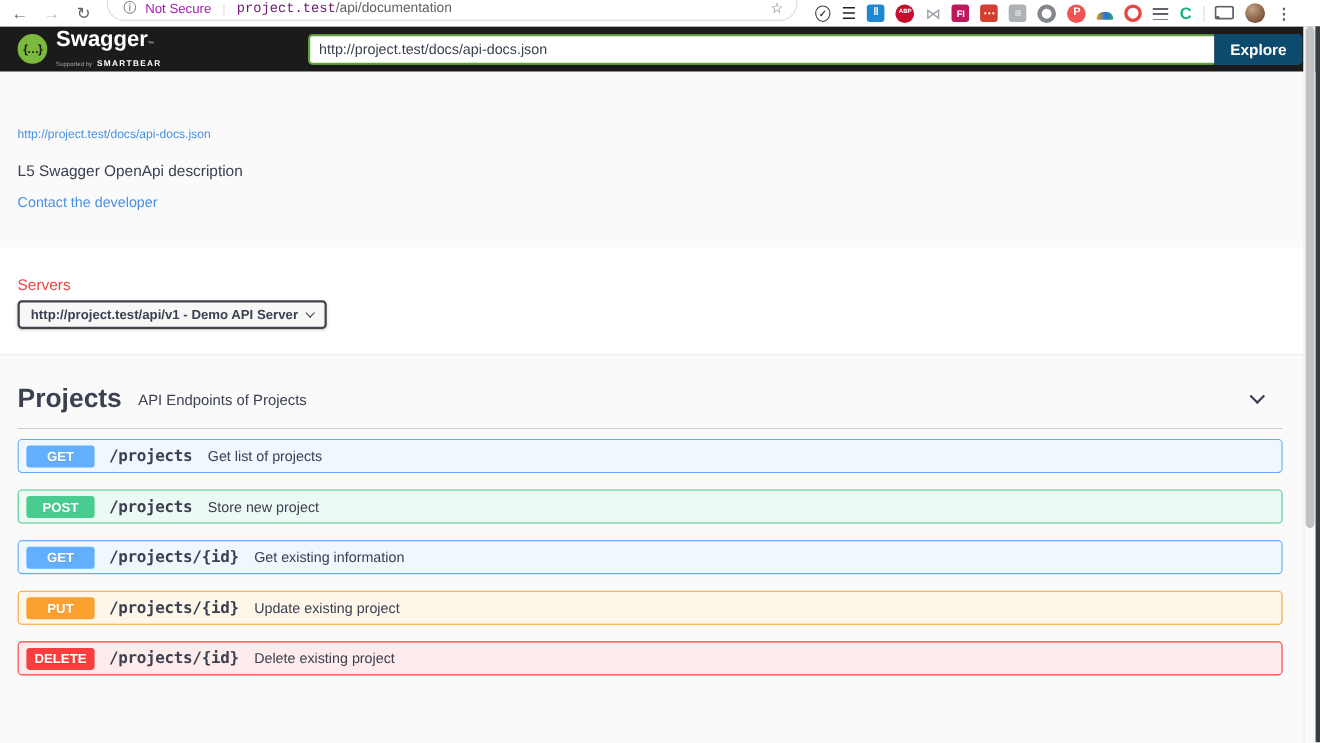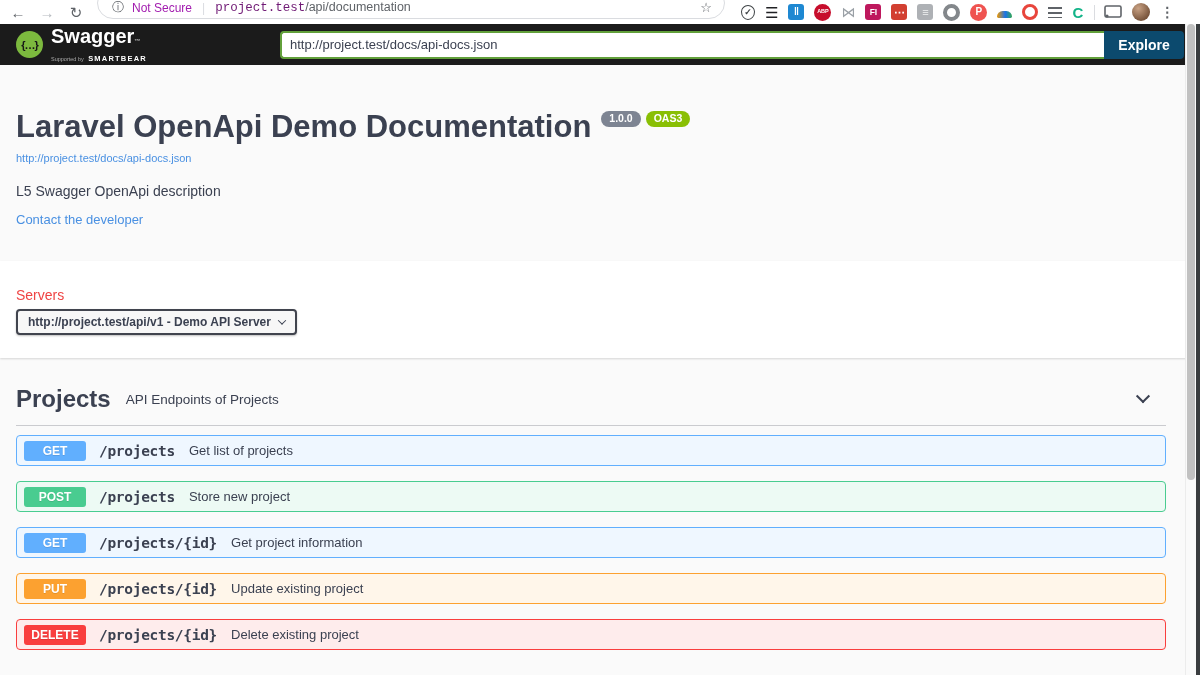--- a/index.html
+++ b/index.html
@@ -127,27 +127,20 @@
       <span class="supline"><span class="supby">Supported by</span> <span class="sb">SMARTBEAR</span></span>
     </span>
   </div>
   <form class="urlform">
     <input type="text" value="http://project.test/docs/api-docs.json" style="">
     <button type="button" class="explore">Explore</button>
   </form>
 </div>
 
 <div class="info">
-  <h1>
-    <span>Laravel OpenApi Demo Documentation</span>
-    <span class="vbadges">
-      <span class="pill ver">1.0.0</span>
-      <span class="pill oas">OAS3</span>
-    </span>
-  </h1>
   <a class="speclink" href="#">http://project.test/docs/api-docs.json</a>
   <p class="desc">L5 Swagger OpenApi description</p>
   <a class="ilink contact" href="#">Contact the developer</a>
 </div>
 
 <div class="scheme">
   <label class="srvlabel">Servers</label>
   <div class="select">
     <span class="val">http://project.test/api/v1 - Demo API Server</span>
     <span class="chev-sm"></span>
@@ -169,21 +162,21 @@
       <span class="opsum">Get list of projects</span>
     </div>
     <div class="op op-post">
       <span class="badge">POST</span>
       <span class="oppath">/projects</span>
       <span class="opsum">Store new project</span>
     </div>
     <div class="op op-get">
       <span class="badge">GET</span>
       <span class="oppath">/projects/{id}</span>
-      <span class="opsum">Get project information</span>
+      <span class="opsum">Get existing information</span>
     </div>
     <div class="op op-put">
       <span class="badge">PUT</span>
       <span class="oppath">/projects/{id}</span>
       <span class="opsum">Update existing project</span>
     </div>
     <div class="op op-del">
       <span class="badge">DELETE</span>
       <span class="oppath">/projects/{id}</span>
       <span class="opsum">Delete existing project</span>

